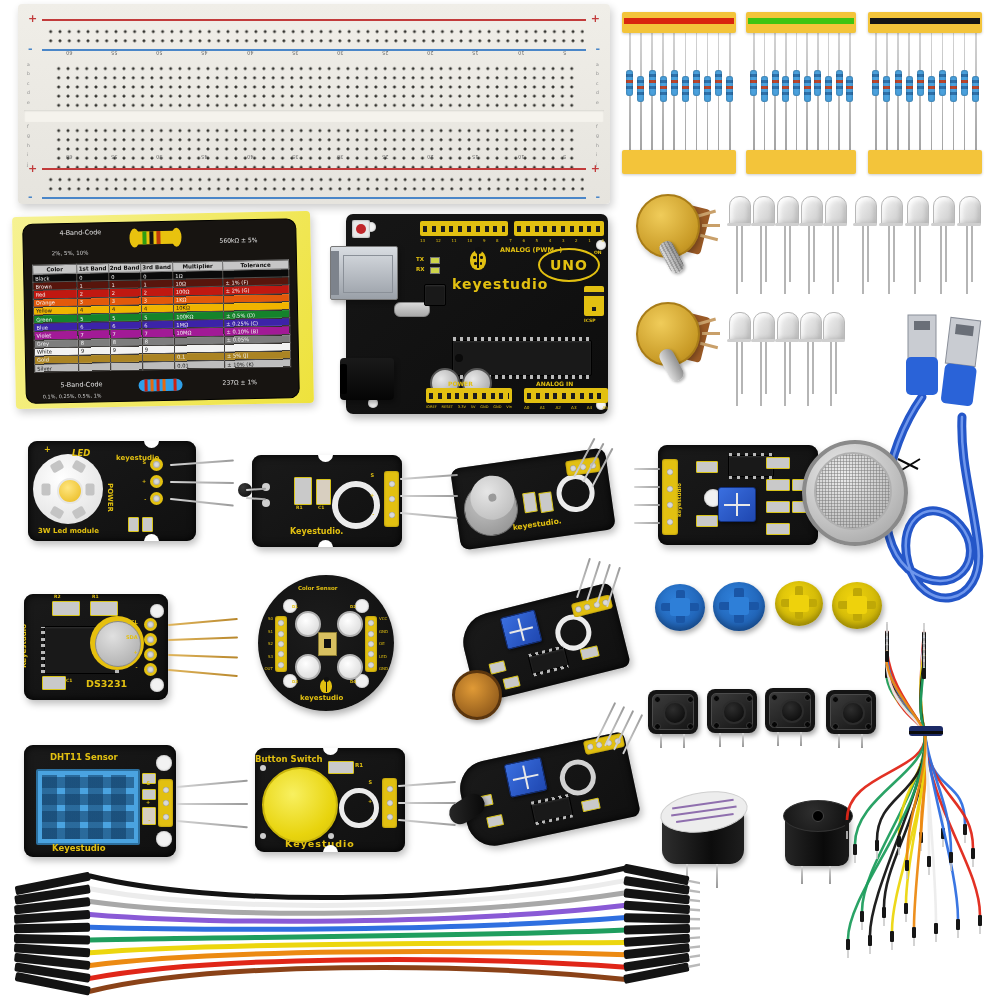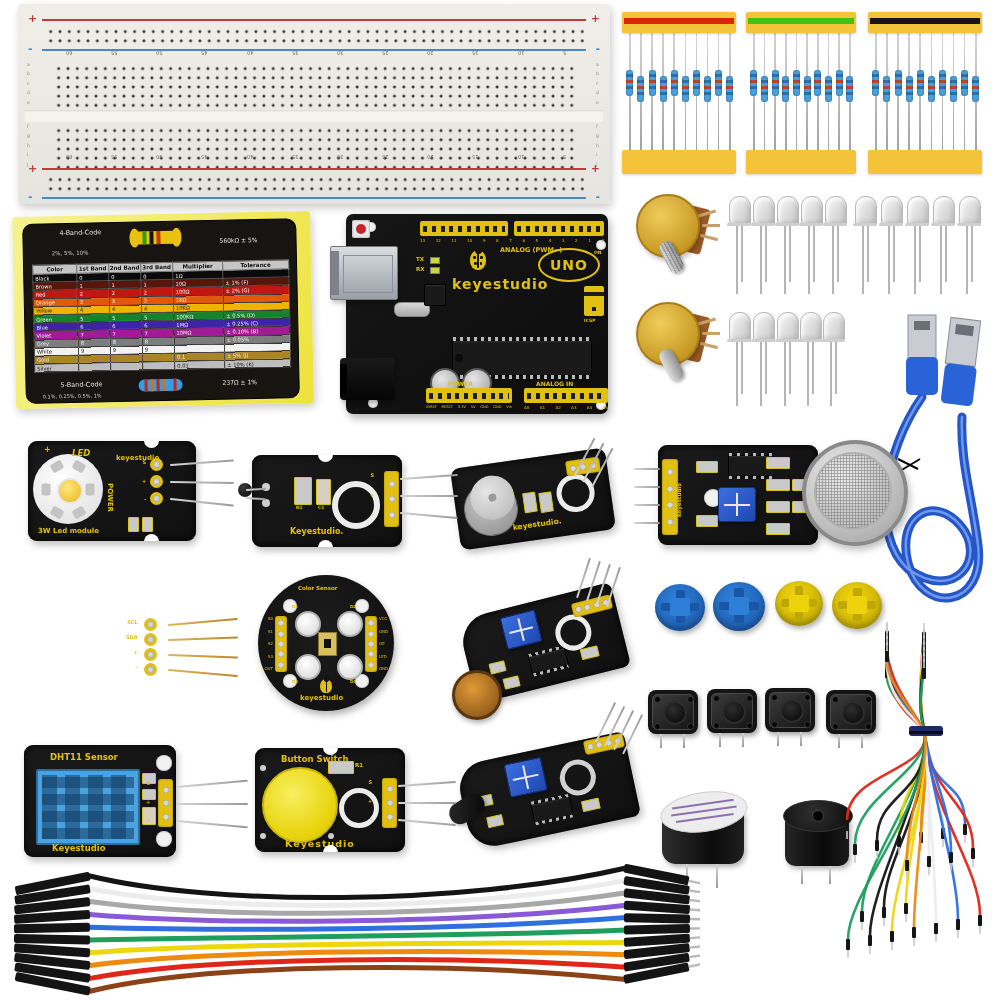--- a/index.html
+++ b/index.html
@@ -550,20 +550,38 @@
     <div class="comp" data-name="smd-resistor" style="left:108px;top:34px;width:22px;height:10px;"></div>
     <div class="comp" data-name="smd-resistor" style="left:108px;top:56px;width:22px;height:10px;"></div>
     <div class="comp" data-name="smd-resistor" style="left:108px;top:78px;width:22px;height:10px;"></div>
     <div class="comp" data-name="smd-resistor" style="left:134px;top:34px;width:22px;height:10px;"></div>
     <div class="comp" data-name="smd-resistor" style="left:134px;top:56px;width:22px;height:10px;"></div>
   </div>
   <div class="abs" data-name="gas-sensor-mesh" style="left:802px;top:440px;width:98px;height:98px;border-radius:50%;background:radial-gradient(circle at 38% 32%,#ececec,#c2c2c2 55%,#9c9c9c);border:4px solid #8a8a8a;box-shadow:2px 4px 7px rgba(0,0,0,.25);">
     <div class="abs" data-name="mesh-grid" style="left:8px;top:8px;width:74px;height:74px;border-radius:50%;border:2px solid #b0b0b0;background-image:repeating-linear-gradient(0deg,rgba(120,120,120,.5) 0 1px,rgba(0,0,0,0) 1px 3px),repeating-linear-gradient(90deg,rgba(120,120,120,.5) 0 1px,rgba(0,0,0,0) 1px 3px);"></div>
   </div>
 
+  <div class="pcb" data-name="rtc-ds3231-module" style="left:24px;top:594px;width:144px;height:106px;">
+    <span class="silk" data-name="brand-label" style="left:-22px;top:48px;font-size:7px;transform:rotate(-90deg);">Keyestudio</span>
+    <span class="silk" data-name="r2-label" style="left:30px;top:0px;font-size:4.5px;">R2</span>
+    <span class="silk" data-name="r1-label" style="left:68px;top:0px;font-size:4.5px;">R1</span>
+    <div class="comp" data-name="resistor-r2" style="left:28px;top:7px;width:26px;height:13px;"></div>
+    <div class="comp" data-name="resistor-r1" style="left:66px;top:7px;width:26px;height:13px;"></div>
+    <div class="ic" data-name="ds3231-chip" style="left:20px;top:32px;width:70px;height:46px;">
+      <div class="abs" data-name="chip-pins" style="left:-4px;top:0;width:4px;height:100%;background:repeating-linear-gradient(0deg,#b9b9b9 0 3px,rgba(0,0,0,0) 3px 6.5px);"></div>
+      <div class="abs" data-name="chip-pins" style="right:-4px;top:0;width:4px;height:100%;background:repeating-linear-gradient(0deg,#b9b9b9 0 3px,rgba(0,0,0,0) 3px 6.5px);"></div>
+    </div>
+    <div class="abs" data-name="battery-holder" style="left:66px;top:22px;width:54px;height:54px;border-radius:50%;background:#e6c00e;"></div>
+    <div class="abs" data-name="coin-battery" style="left:71px;top:27px;width:44px;height:44px;border-radius:50%;background:radial-gradient(circle at 38% 32%,#e0e0e0,#a6a6a6);border:1px solid #8a8a8a;"></div>
+    <div class="comp" data-name="capacitor-c1" style="left:18px;top:82px;width:22px;height:12px;"></div>
+    <span class="silk" data-name="c1-label" style="left:42px;top:84px;font-size:4.5px;">C1</span>
+    <span class="silk" data-name="chip-name-label" style="left:62px;top:84px;font-size:9.5px;">DS3231</span>
+    <div class="hole" data-name="mounting-hole" style="left:126px;top:10px;width:14px;height:14px;"></div>
+    <div class="hole" data-name="mounting-hole" style="left:126px;top:84px;width:14px;height:14px;"></div>
+  </div>
   <div class="pinlabels" data-name="pin-labels" style="left:126px;top:620px;height:50px;">
       <span data-name="pin-label">SCL</span>
       <span data-name="pin-label">SDA</span>
       <span data-name="pin-label">+</span>
       <span data-name="pin-label">-</span>
     </div>
 
   <div class="abs" data-name="color-sensor-module" style="left:258px;top:575px;width:136px;height:136px;border-radius:50%;background:radial-gradient(circle at 45% 40%,#1c1c1c,#0e0e0e);box-shadow:2px 4px 7px rgba(0,0,0,.3);overflow:hidden;">
     <span class="silk" data-name="module-title" style="left:40px;top:10px;font-size:5.5px;">Color Sensor</span>
     <div class="hole" data-name="mounting-hole" style="left:25px;top:24px;width:14px;height:14px;"></div>
@@ -652,21 +670,21 @@
       </div>
     <span class="silk" data-name="brand-label" style="left:28px;top:98px;font-size:8.5px;">Keyestudio</span>
   </div>
   <div class="pinlabels" data-name="pin-labels" style="left:146px;top:781px;height:42px;">
       <span data-name="pin-label">S</span>
       <span data-name="pin-label">+</span>
       <span data-name="pin-label">-</span>
     </div>
 
   <div class="pcb" data-name="button-switch-module" style="left:255px;top:748px;width:150px;height:104px;">
-    <span class="silk" data-name="module-title" style="left:26px;top:6px;font-size:8.5px;">Button Switch</span>
+    <span class="silk" data-name="module-title" style="left:0;top:6px;font-size:8.5px;">Button Switch</span>
     <div class="abs" data-name="screw-dot" style="left:5px;top:17px;width:6px;height:6px;border-radius:50%;background:#cfcfcf;"></div>
     <div class="abs" data-name="screw-dot" style="left:73px;top:17px;width:6px;height:6px;border-radius:50%;background:#cfcfcf;"></div>
     <div class="abs" data-name="screw-dot" style="left:5px;top:85px;width:6px;height:6px;border-radius:50%;background:#cfcfcf;"></div>
     <div class="abs" data-name="screw-dot" style="left:73px;top:85px;width:6px;height:6px;border-radius:50%;background:#cfcfcf;"></div>
     <div class="abs" data-name="yellow-button" style="left:7px;top:19px;width:72px;height:72px;border-radius:50%;background:radial-gradient(circle at 40% 35%,#f8f060,#e8d40e 65%,#d4bf0a);border:2px solid #c9b50b;box-shadow:1px 2px 4px rgba(0,0,0,.4);"></div>
     <div class="comp" data-name="resistor-r1" style="left:73px;top:13px;width:24px;height:11px;"></div>
     <span class="silk" data-name="r1-label" style="left:100px;top:14px;font-size:5.5px;">R1</span>
     <div class="ring" data-name="mounting-ring" style="left:84px;top:40px;width:30px;height:30px;border-width:5px;"></div>
     <div class="padblk" data-name="header-pads" style="left: 127px; top: 30px; width: 15px; height: 50px; display: flex; flex-direction: column; justify-content: space-evenly; align-items: center;">
         <div data-name="pad-hole" style="width: 6px; height: 6px; border-radius: 50%; background: rgb(217, 217, 217); box-shadow: rgb(85, 85, 85) 0px 0px 1px inset; flex: 0 0 auto;"></div>

